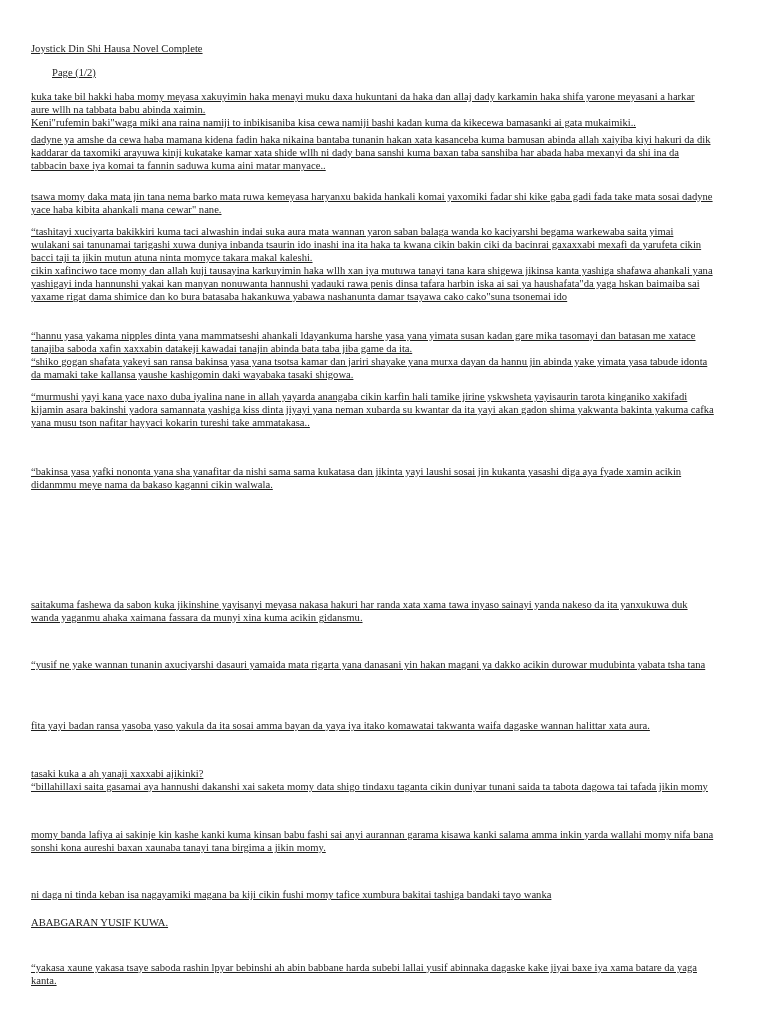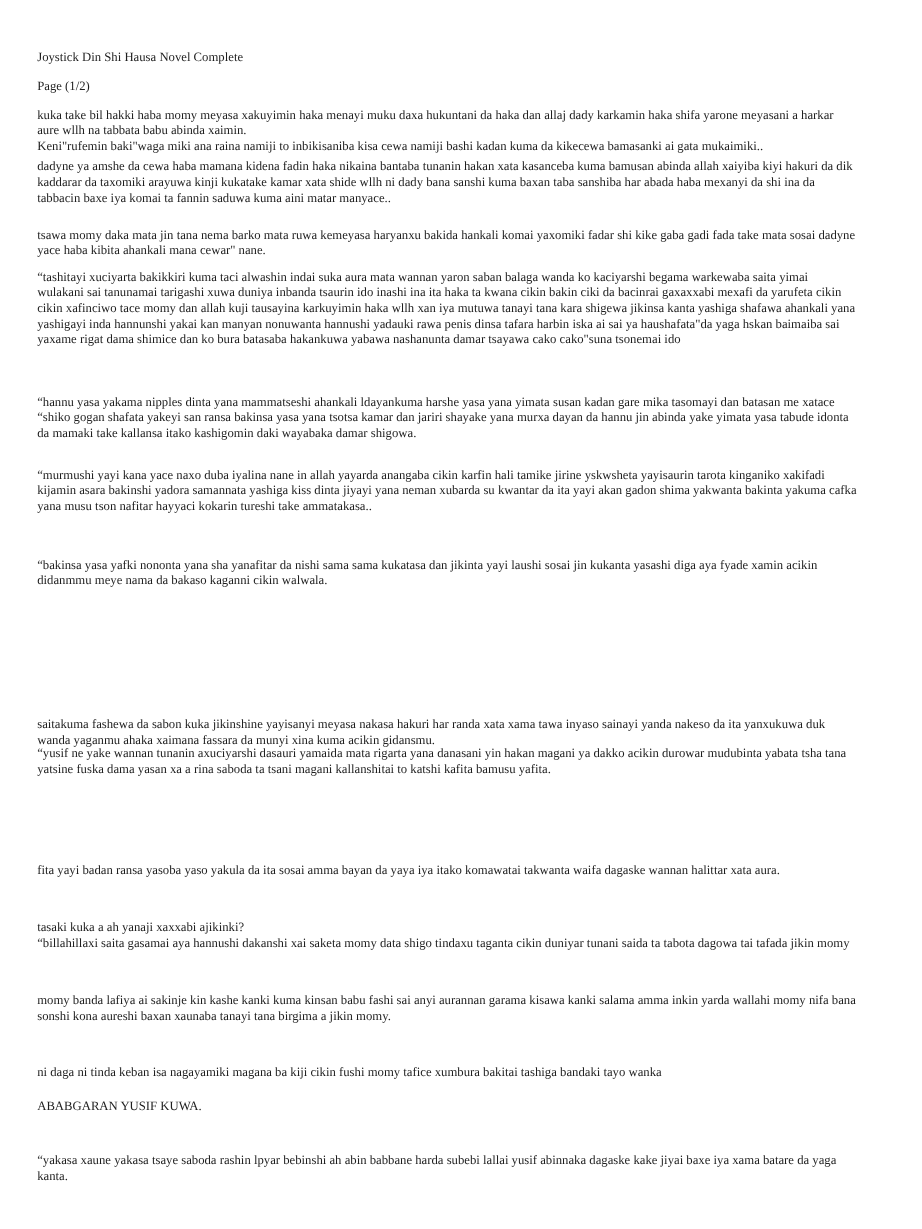--- a/index.html
+++ b/index.html
@@ -16,27 +16,28 @@
       color: #1e1e1e;
       font-size: 10.6px;
       line-height: 13px;
     }
     .block {
       position: absolute;
       left: 31px;
       width: 712px;
       margin: 0;
       white-space: normal;
+      text-decoration: underline;
     }
     .block .ln {
       display: block;
       white-space: nowrap;
     }
     .title { top: 42px; }
-    .page-indicator { top: 66px; }
+    .page-indicator { top: 66px; margin-left: 21px; }
   </style>
 </head>
 <body>
 
 <div>
 
   <div class="block title">Joystick Din Shi Hausa Novel Complete</div>
   <div class="block page-indicator">Page (1/2)</div>
 
   <div class="block" style="top:90px">
@@ -52,50 +53,51 @@
   </div>
 
   <div class="block" style="top:190px">
     <span class="ln">tsawa momy daka mata jin tana nema barko mata ruwa kemeyasa haryanxu bakida hankali komai yaxomiki fadar shi kike gaba gadi fada take mata sosai dadyne</span>
     <span class="ln">yace haba kibita ahankali mana cewar" nane.</span>
   </div>
 
   <div class="block" style="top:225px">
     <span class="ln">“tashitayi xuciyarta bakikkiri kuma taci alwashin indai suka aura mata wannan yaron saban balaga wanda ko kaciyarshi begama warkewaba saita yimai</span>
     <span class="ln">wulakani sai tanunamai tarigashi xuwa duniya inbanda tsaurin ido inashi ina ita haka ta kwana cikin bakin ciki da bacinrai gaxaxxabi mexafi da yarufeta cikin</span>
+    <span class="ln">bacci taji ta jikin mutun atuna ninta momyce takara makal kaleshi.</span>
     <span class="ln">cikin xafinciwo tace momy dan allah kuji tausayina karkuyimin haka wllh xan iya mutuwa tanayi tana kara shigewa jikinsa kanta yashiga shafawa ahankali yana</span>
     <span class="ln">yashigayi inda hannunshi yakai kan manyan nonuwanta hannushi yadauki rawa penis dinsa tafara harbin iska ai sai ya haushafata"da yaga hskan baimaiba sai</span>
     <span class="ln">yaxame rigat dama shimice dan ko bura batasaba hakankuwa yabawa nashanunta damar tsayawa cako cako"suna tsonemai ido</span>
   </div>
 
   <div class="block" style="top:329px">
     <span class="ln">“hannu yasa yakama nipples dinta yana mammatseshi ahankali ldayankuma harshe yasa yana yimata susan kadan gare mika tasomayi dan batasan me xatace</span>
+    <span class="ln">tanajiba saboda xafin xaxxabin datakeji kawadai tanajin abinda bata taba jiba game da ita.</span>
     <span class="ln">“shiko gogan shafata yakeyi san ransa bakinsa yasa yana tsotsa kamar dan jariri shayake yana murxa dayan da hannu jin abinda yake yimata yasa tabude idonta</span>
-    <span class="ln">da mamaki take kallansa itako kashigomin daki wayabaka damar shigowa.</span>
+    <span class="ln">da mamaki take kallansa yaushe kashigomin daki wayabaka tasaki shigowa.</span>
   </div>
 
   <div class="block" style="top:390px">
     <span class="ln">“murmushi yayi kana yace naxo duba iyalina nane in allah yayarda anangaba cikin karfin hali tamike jirine yskwsheta yayisaurin tarota kinganiko xakifadi</span>
     <span class="ln">kijamin asara bakinshi yadora samannata yashiga kiss dinta jiyayi yana neman xubarda su kwantar da ita yayi akan gadon shima yakwanta bakinta yakuma cafka</span>
     <span class="ln">yana musu tson nafitar hayyaci kokarin tureshi take ammatakasa..</span>
   </div>
 
   <div class="block" style="top:465px">
     <span class="ln">“bakinsa yasa yafki nononta yana sha yanafitar da nishi sama sama kukatasa dan jikinta yayi laushi sosai jin kukanta yasashi diga aya fyade xamin acikin</span>
     <span class="ln">didanmmu meye nama da bakaso kaganni cikin walwala.</span>
   </div>
 
   <div class="block" style="top:598px">
     <span class="ln">saitakuma fashewa da sabon kuka jikinshine yayisanyi meyasa nakasa hakuri har randa xata xama tawa inyaso sainayi yanda nakeso da ita yanxukuwa duk</span>
     <span class="ln">wanda yaganmu ahaka xaimana fassara da munyi xina kuma acikin gidansmu.</span>
   </div>
 
-  <div class="block" style="top:622px">
+  <div class="block" style="top:658px">
     <span class="ln">“yusif ne yake wannan tunanin axuciyarshi dasauri yamaida mata rigarta yana danasani yin hakan magani ya dakko acikin durowar mudubinta yabata tsha tana</span>
-    <span class="ln">yatsine fuska dama yasan xa a rina saboda ta tsani magani kallanshitai to katshi kafita bamusu yafita.</span>
   </div>
 
   <div class="block" style="top:719px">
     <span class="ln">fita yayi badan ransa yasoba yaso yakula da ita sosai amma bayan da yaya iya itako komawatai takwanta waifa dagaske wannan halittar xata aura.</span>
   </div>
 
   <div class="block" style="top:767px">
     <span class="ln">tasaki kuka a ah yanaji xaxxabi ajikinki?</span>
     <span class="ln">“billahillaxi saita gasamai aya hannushi dakanshi xai saketa momy data shigo tindaxu taganta cikin duniyar tunani saida ta tabota dagowa tai tafada jikin momy</span>
   </div>

